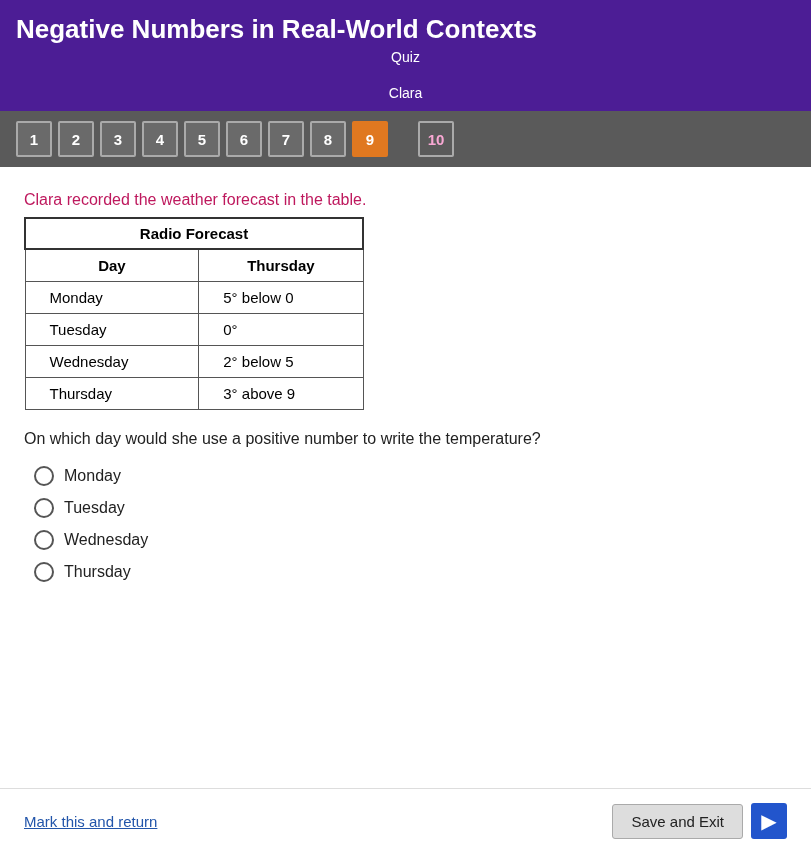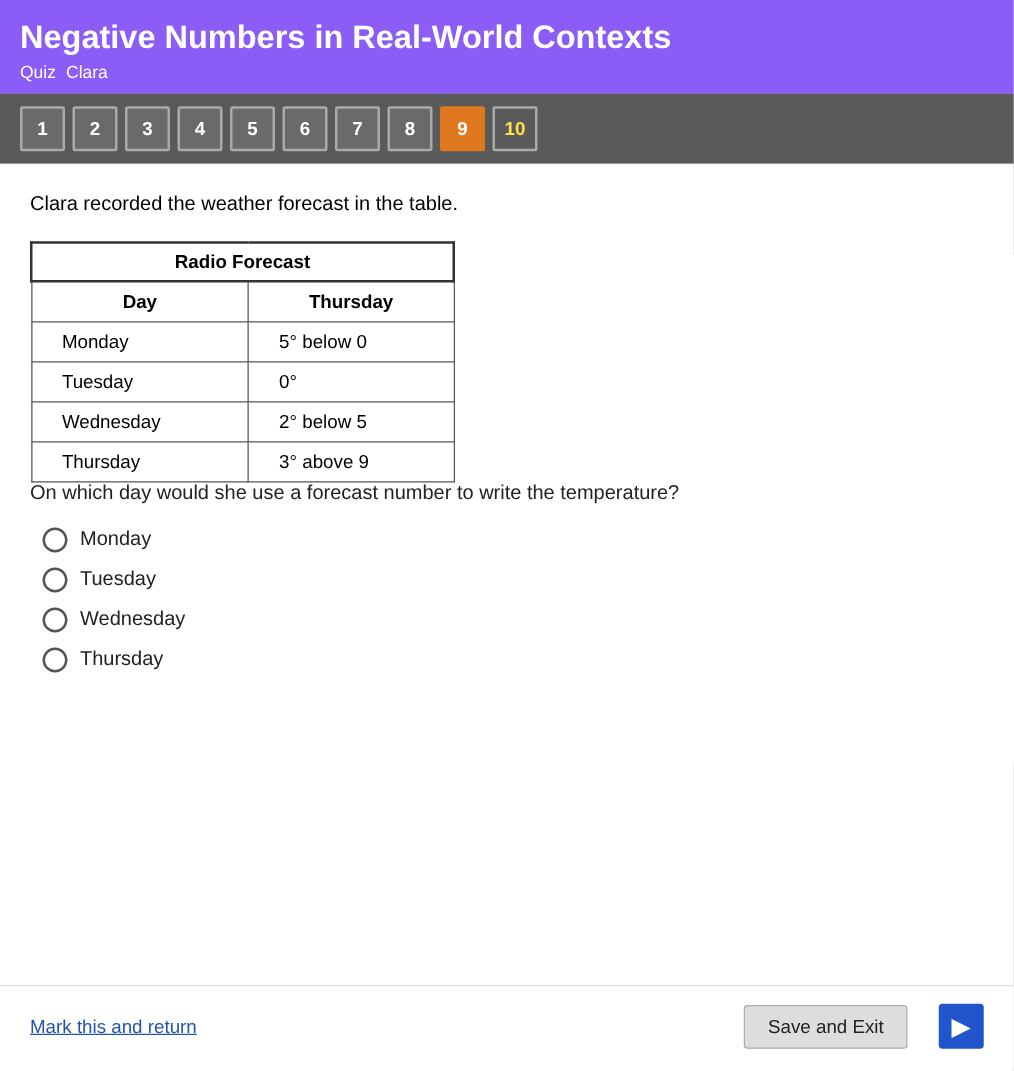--- a/index.html
+++ b/index.html
@@ -7,35 +7,36 @@
       font-family: Arial, sans-serif;
       background: #c0c0c0;
       width: 811px;
       min-height: 857px;
       display: flex;
       flex-direction: column;
     }
 
     
     .header {
-      background: #8b5cf6;
+      background: #4c1d95;
       padding: 14px 16px 10px 16px;
     }
     .header-title {
       color: #ffffff;
       font-size: 26px;
       font-weight: bold;
       margin-bottom: 4px;
     }
     .header-subtitle {
       color: #cccccc;
       font-size: 14px;
       display: flex;
-      gap: 8px;
-      align-items: center;
+      gap: 20px;
+      align-items: center;
+      flex-direction: column;
     }
     .header-subtitle span {
       color: #ffffff;
     }
 
     
     .question-nav {
       background: #5a5a5a;
       padding: 10px 16px;
       display: flex;
@@ -57,40 +58,42 @@
       border-radius: 2px;
     }
     .q-btn.active {
       background: #e07820;
       border-color: #e07820;
       color: #ffffff;
     }
     .q-btn.outlined {
       background: transparent;
       border-color: #aaaaaa;
-      color: #fde047;
+      color: #f9a8d4;
+      margin-left: 24px;
     }
 
     
     .main-content {
       background: #ffffff;
       flex: 1;
       padding: 24px 24px 80px 24px;
       position: relative;
       min-height: 640px;
     }
 
     .question-text {
       font-size: 16px;
-      color: #000000;
+      color: #be185d;
+      margin-bottom: 8px;
+    }
+
+    
+    .forecast-table-wrapper {
       margin-bottom: 20px;
-    }
-
-    
-    .forecast-table-wrapper {
     }
     .forecast-table {
       border-collapse: collapse;
       width: 340px;
     }
     .forecast-table .table-title {
       text-align: center;
       font-weight: bold;
       font-size: 15px;
       padding: 6px 10px;
@@ -158,21 +161,21 @@
     .mark-return-link {
       color: #2255aa;
       font-size: 15px;
       text-decoration: underline;
       cursor: pointer;
       background: none;
       border: none;
     }
     .footer-right {
       display: flex;
-      gap: 25px;
+      gap: 8px;
       align-items: center;
     }
     .save-exit-btn {
       background: #dddddd;
       border: 1px solid #aaaaaa;
       border-radius: 3px;
       padding: 8px 18px;
       font-size: 15px;
       color: #222222;
       cursor: pointer;
@@ -244,21 +247,21 @@
             <td>2° below 5</td>
           </tr>
           <tr>
             <td>Thursday</td>
             <td>3° above 9</td>
           </tr>
         </tbody>
     </table>
   </div>
 
-  <p class="sub-question">On which day would she use a forecast number to write the temperature?</p>
+  <p class="sub-question">On which day would she use a positive number to write the temperature?</p>
 
   <ul class="options-list" id="options-list">
   <li class="option-item">
         <div class="radio-circle"></div>
         <span>Monday</span>
       </li>
       <li class="option-item">
         <div class="radio-circle"></div>
         <span>Tuesday</span>
       </li>

